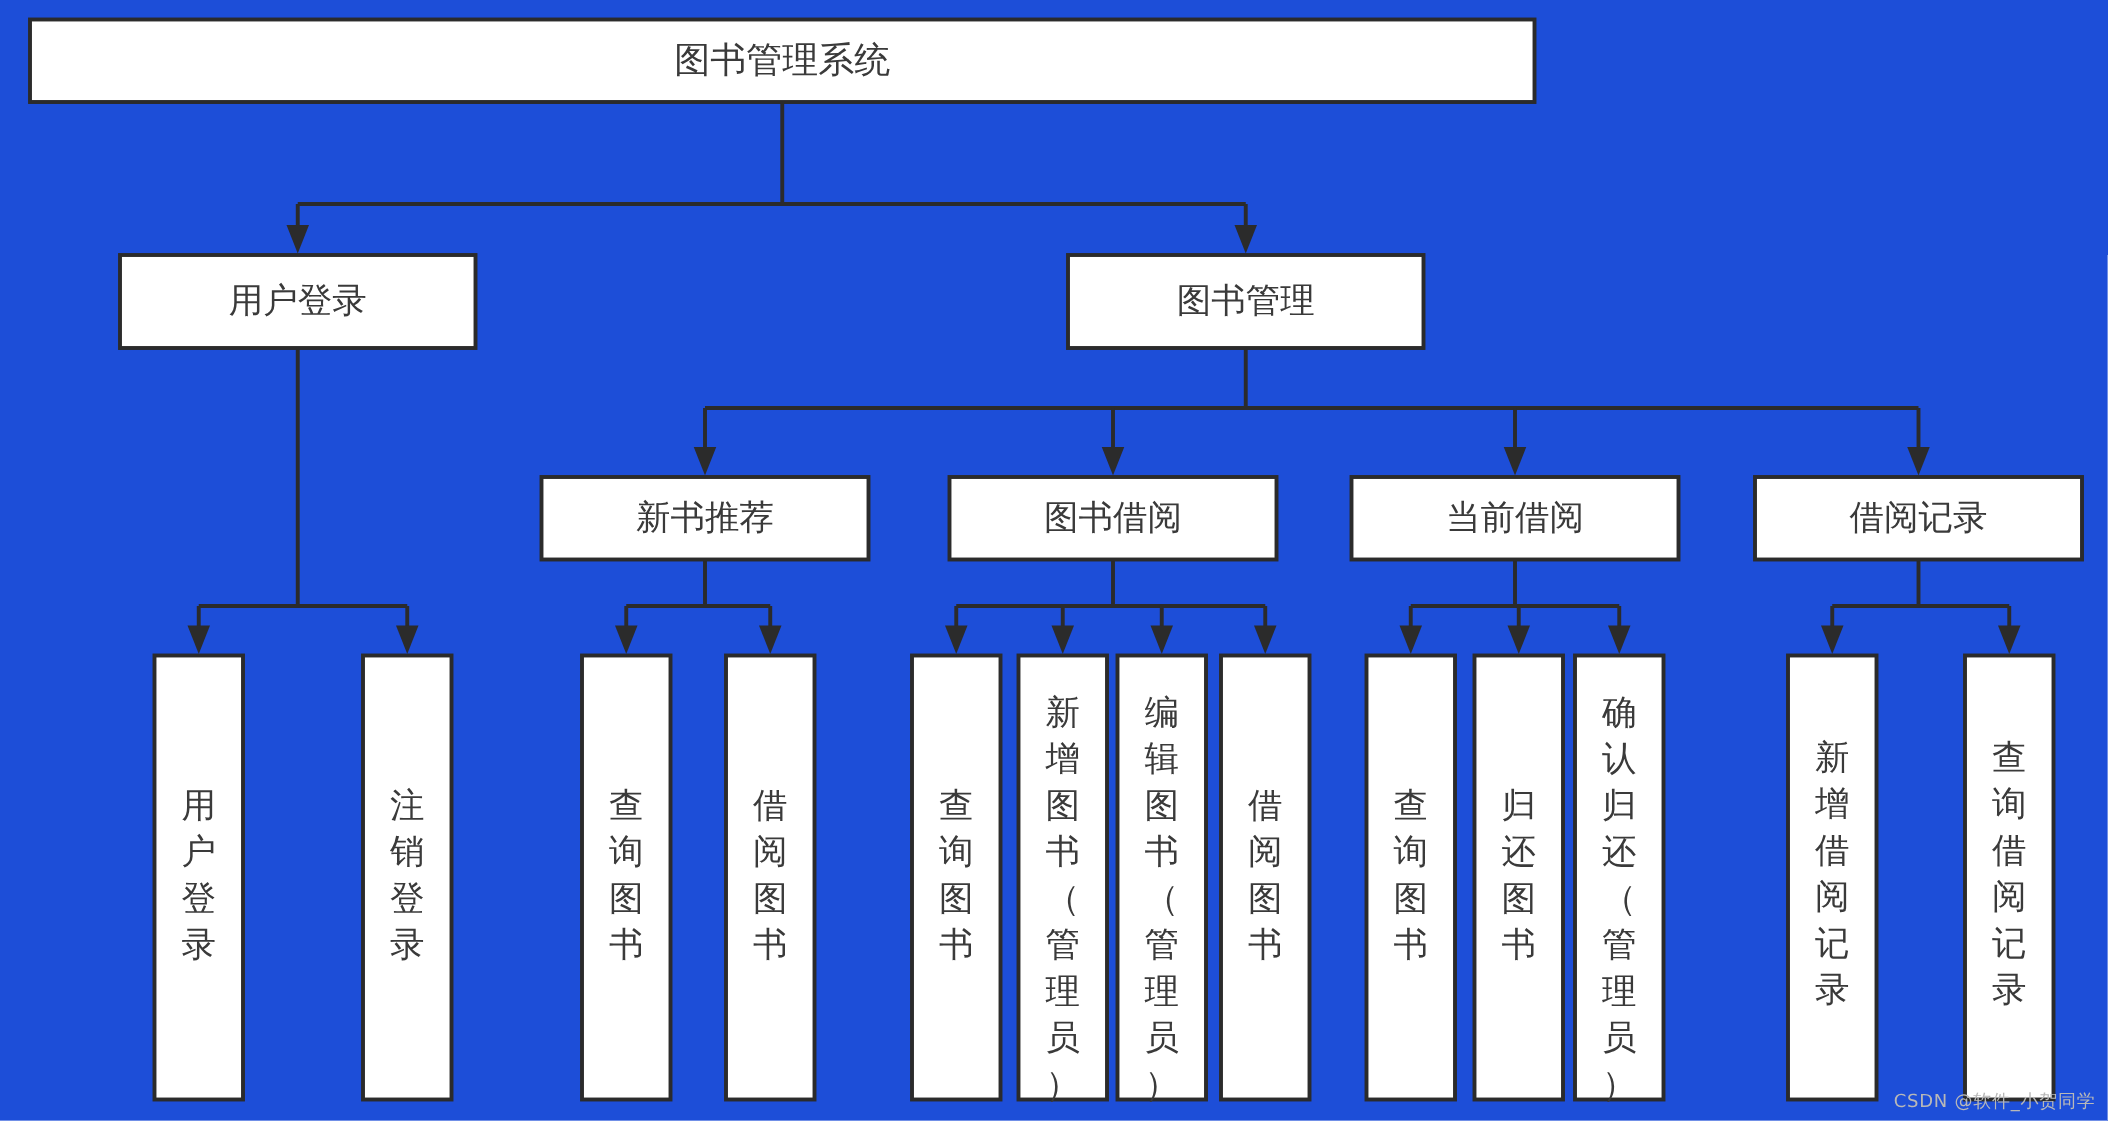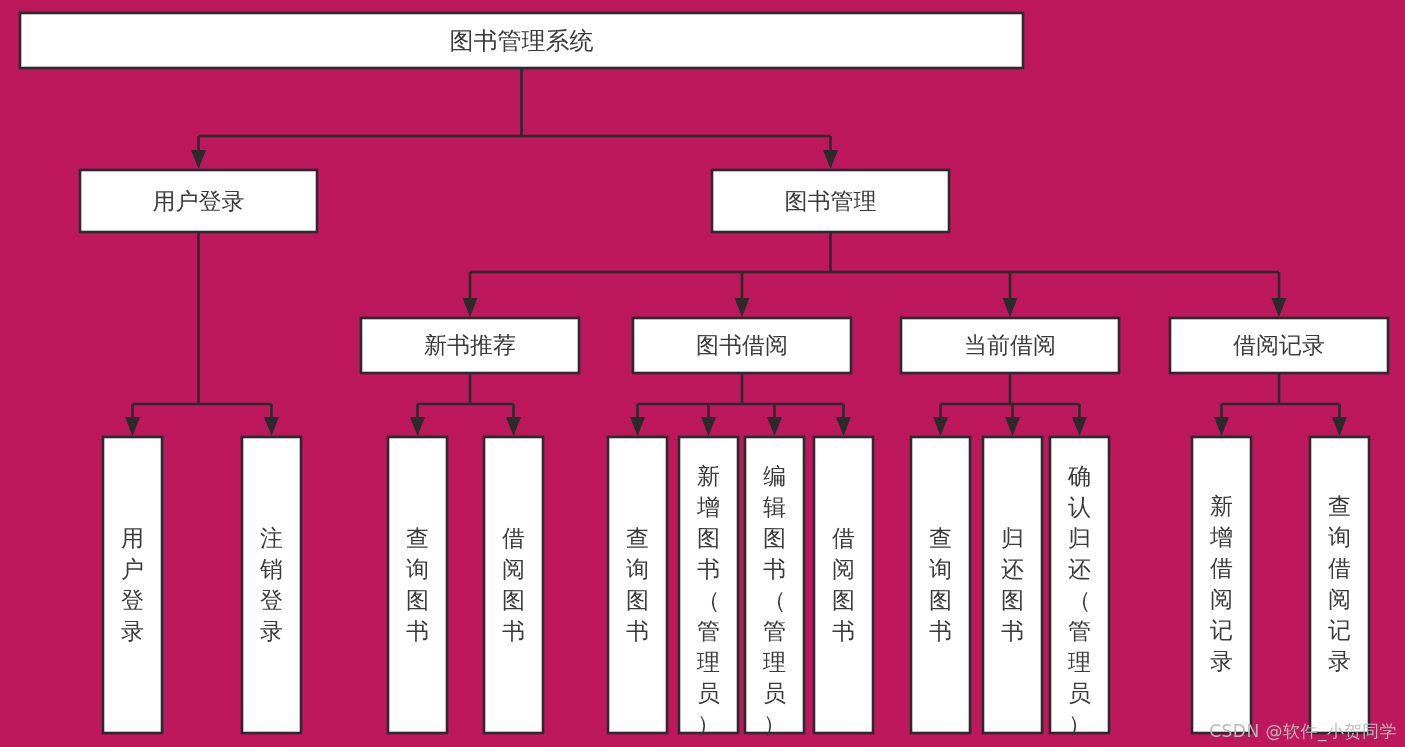--- a/index.html
+++ b/index.html
@@ -10,21 +10,21 @@
   body {
     width: 1405px;
     height: 747px;
     font-family: "DejaVu Sans", "Liberation Sans", sans-serif;
     overflow: hidden;
   }
   #diagram-root {
     position: relative;
     width: 1405px;
     height: 747px;
-    background: #be185d;
+    background: #1d4ed8;
   }
   svg#tree-svg {
     position: absolute;
     left: 0;
     top: 0;
     width: 1405px;
     height: 747px;
     display: block;
   }
   .node-box {
@@ -57,21 +57,21 @@
     fill: #3a3a3a;
     font-size: 23px;
     text-anchor: middle;
     dominant-baseline: middle;
   }
   #watermark {
     position: absolute;
     right: 8px;
     bottom: 4px;
     font-family: "DejaVu Sans", "Liberation Sans", sans-serif;
-    font-size: 17px;
+    font-size: 12px;
     color: #b8b8b8;
     white-space: nowrap;
     letter-spacing: 0.5px;
   }
 </style>
 </head>
 <body>
 
 <div id="diagram-root">
 

